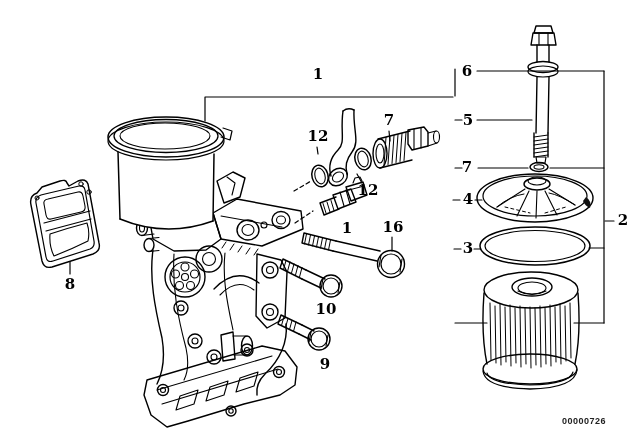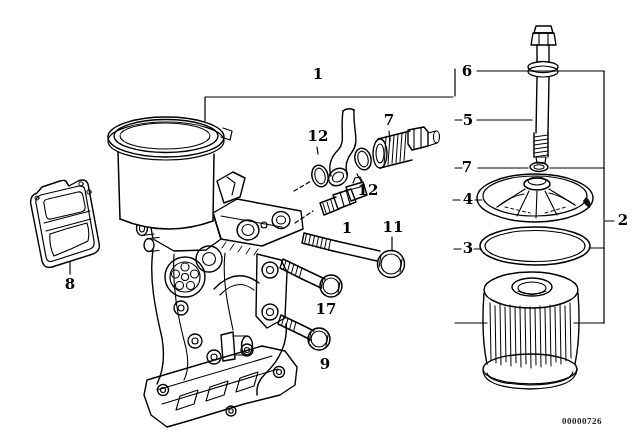--- a/index.html
+++ b/index.html
@@ -2,21 +2,21 @@
 <html><head>
 <meta charset="utf-8">
 <style>
   html,body{margin:0;padding:0;background:#fff;}
   #stage{position:relative;width:640px;height:448px;background:#fff;overflow:hidden;
          font-family:"DejaVu Serif", serif;}
   #art{position:absolute;left:0;top:0;}
   .callout{position:absolute;transform:translate(-50%,-50%);
            font-family:"DejaVu Serif", serif;font-weight:bold;font-size:15px;
            color:#000;line-height:1;white-space:nowrap;user-select:none;}
-  .watermark{position:absolute;font-family:Liberation Serif, serif;
+  .watermark{position:absolute;font-family:Liberation Sans, sans-serif;
              font-weight:bold;font-size:9px;letter-spacing:0.5px;color:#222;}
   svg path, svg ellipse, svg circle, svg line{vector-effect:non-scaling-stroke;}
 </style>
 </head>
 <body>
 
 <div id="stage">
 
 <svg id="art" width="640" height="448" viewBox="0 0 640 448" fill="none" stroke="#000" stroke-width="1.5" stroke-linecap="round" stroke-linejoin="round">
 
@@ -251,22 +251,22 @@
 
 <div class="callout" style="left:318px;top:74px">1</div>
 <div class="callout" style="left:623px;top:220px">2</div>
 <div class="callout" style="left:468px;top:248px">3</div>
 <div class="callout" style="left:468px;top:199px">4</div>
 <div class="callout" style="left:468px;top:120px">5</div>
 <div class="callout" style="left:467px;top:71px">6</div>
 <div class="callout" style="left:467px;top:167px">7</div>
 <div class="callout" style="left:70px;top:284px">8</div>
 <div class="callout" style="left:325px;top:364px">9</div>
-<div class="callout" style="left:326px;top:309px">17</div>
-<div class="callout" style="left:393px;top:227px">11</div>
+<div class="callout" style="left:326px;top:309px">10</div>
+<div class="callout" style="left:393px;top:227px">16</div>
 <div class="callout" style="left:318px;top:136px">12</div>
 <div class="callout" style="left:368px;top:190px">12</div>
 <div class="callout" style="left:389px;top:120px">7</div>
 <div class="callout" style="left:347px;top:228px">1</div>
 
 <div class="watermark" style="left:562px;top:416px">00000726</div>
 
 </div>
 
 </body></html>

